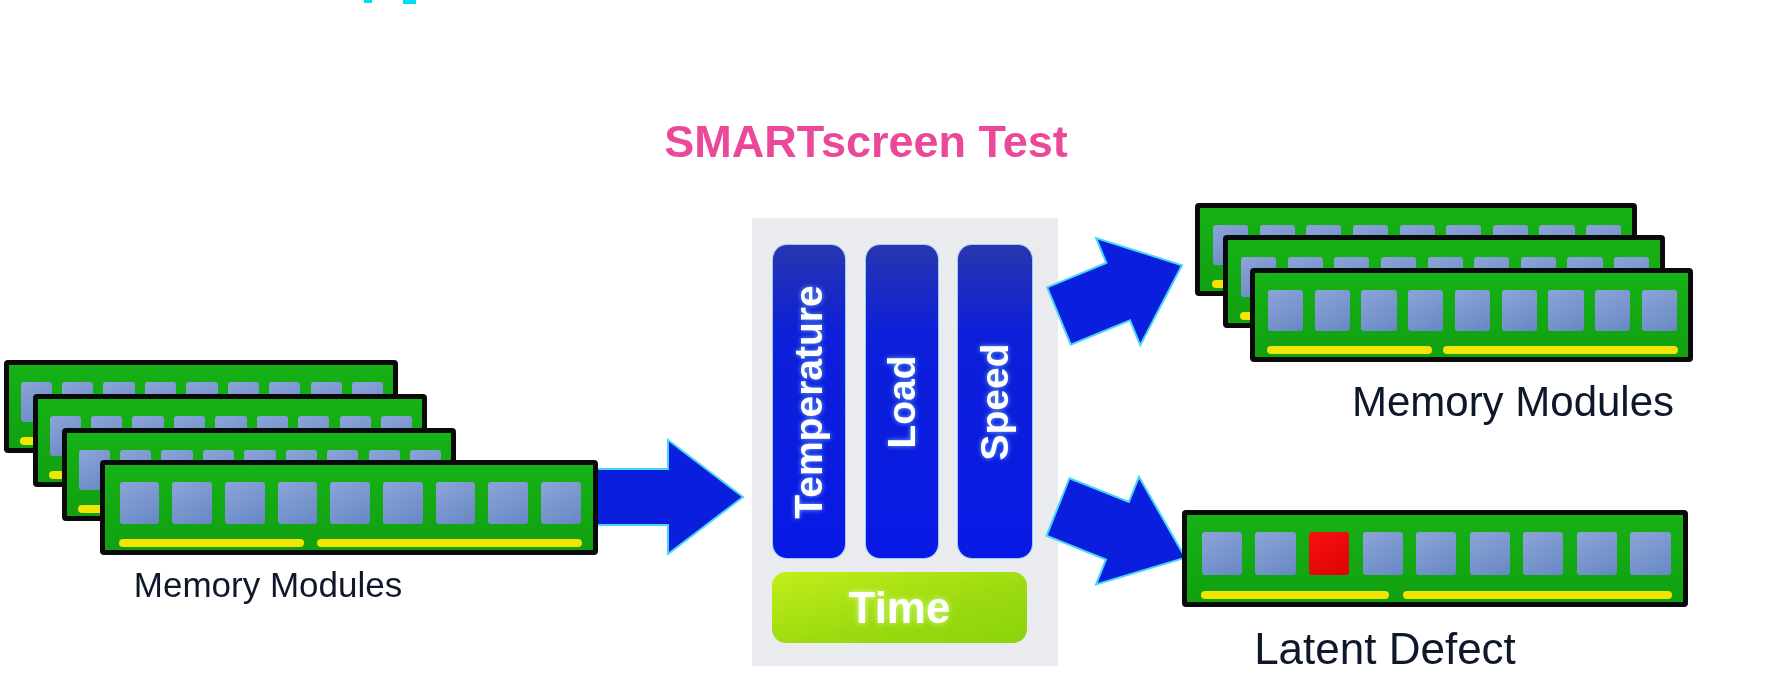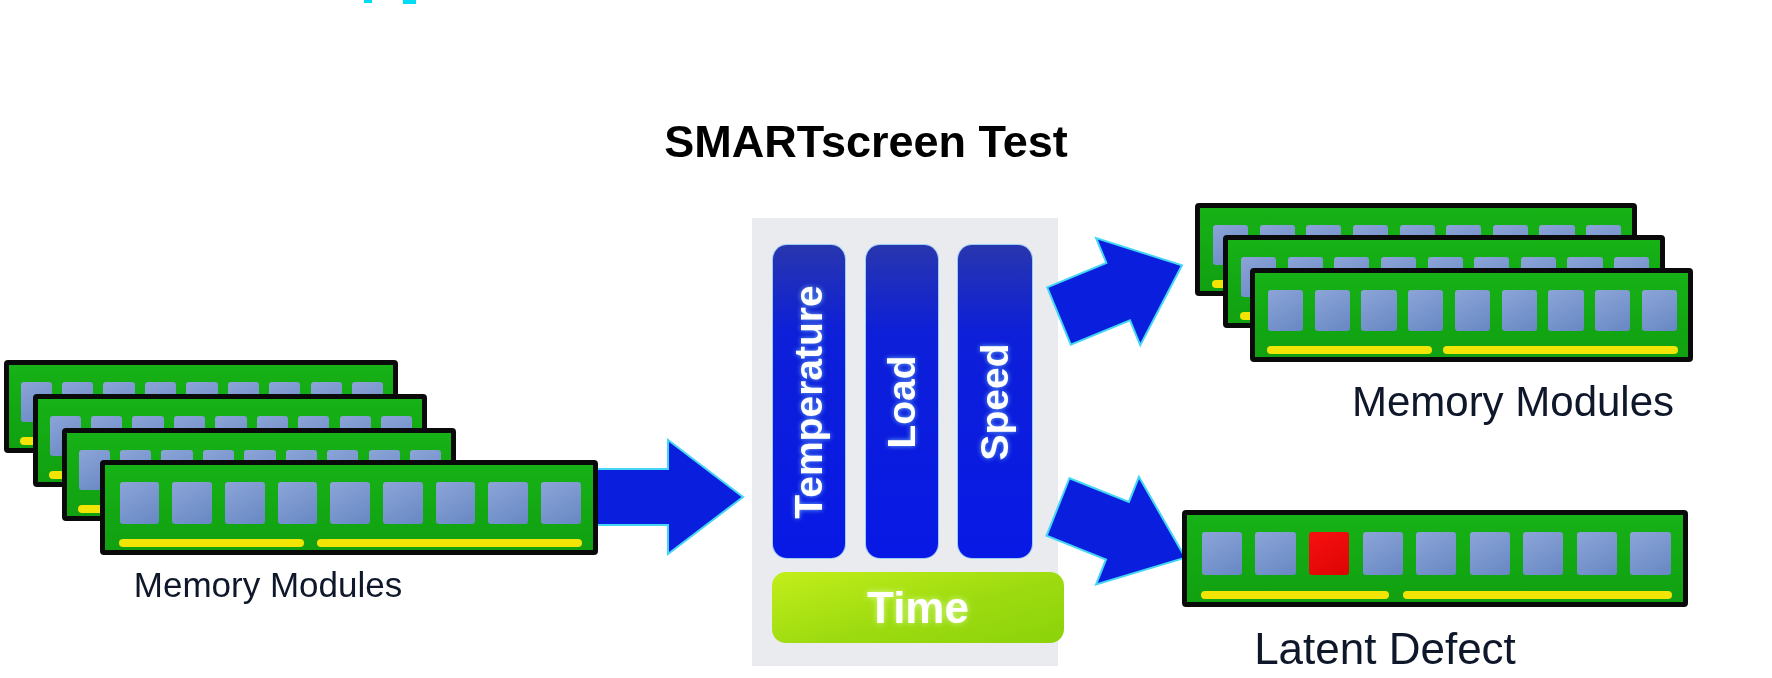--- a/index.html
+++ b/index.html
@@ -6,21 +6,21 @@
   .canvas {
     position:relative; width:1772px; height:678px; overflow:hidden;
     background:#ffffff; font-family:"Liberation Sans", sans-serif;
   }
   .speck { position:absolute; background:#00dcf6; }
   .speck.s1 { left:364px; top:0; width:8px;  height:3px; }
   .speck.s2 { left:403px; top:0; width:13px; height:4px; }
 
   .title {
     position:absolute; left:566px; top:116px; width:600px;
-    text-align:center; font-size:45px; font-weight:bold; color:#000000;
+    text-align:center; font-size:45px; font-weight:bold; color:#ec4899;
     letter-spacing:0px; z-index:2;
   }
 
   
   .panel {
     position:absolute; left:752px; top:218px; width:306px; height:448px;
     background:#e9ebee; z-index:0;
   }
   .vbar {
     position:absolute; top:27px; height:313px; border-radius:14px;
@@ -30,21 +30,21 @@
   }
   .vbar.b1 { left:21px;  width:72px; }
   .vbar.b2 { left:114px; width:72px; }
   .vbar.b3 { left:206px; width:74px; }
   .vbar span {
     transform:rotate(-90deg); white-space:nowrap;
     color:#ffffff; font-size:39px; font-weight:bold;
     text-shadow:0 0 5px rgba(140,220,255,.75);
   }
   .timebar {
-    position:absolute; left:20px; top:354px; width:292px; height:71px;
+    position:absolute; left:20px; top:354px; width:255px; height:71px;
     border-radius:14px;
     background:linear-gradient(165deg,#c2ee1a 0%, #9ddb10 55%, #8bd309 100%);
     display:flex; align-items:center; justify-content:center;
     color:#ffffff; font-size:44px; font-weight:bold;
     text-shadow:0 0 6px rgba(220,255,160,.9);
   }
 
   
   .module {
     position:absolute; box-sizing:border-box;

